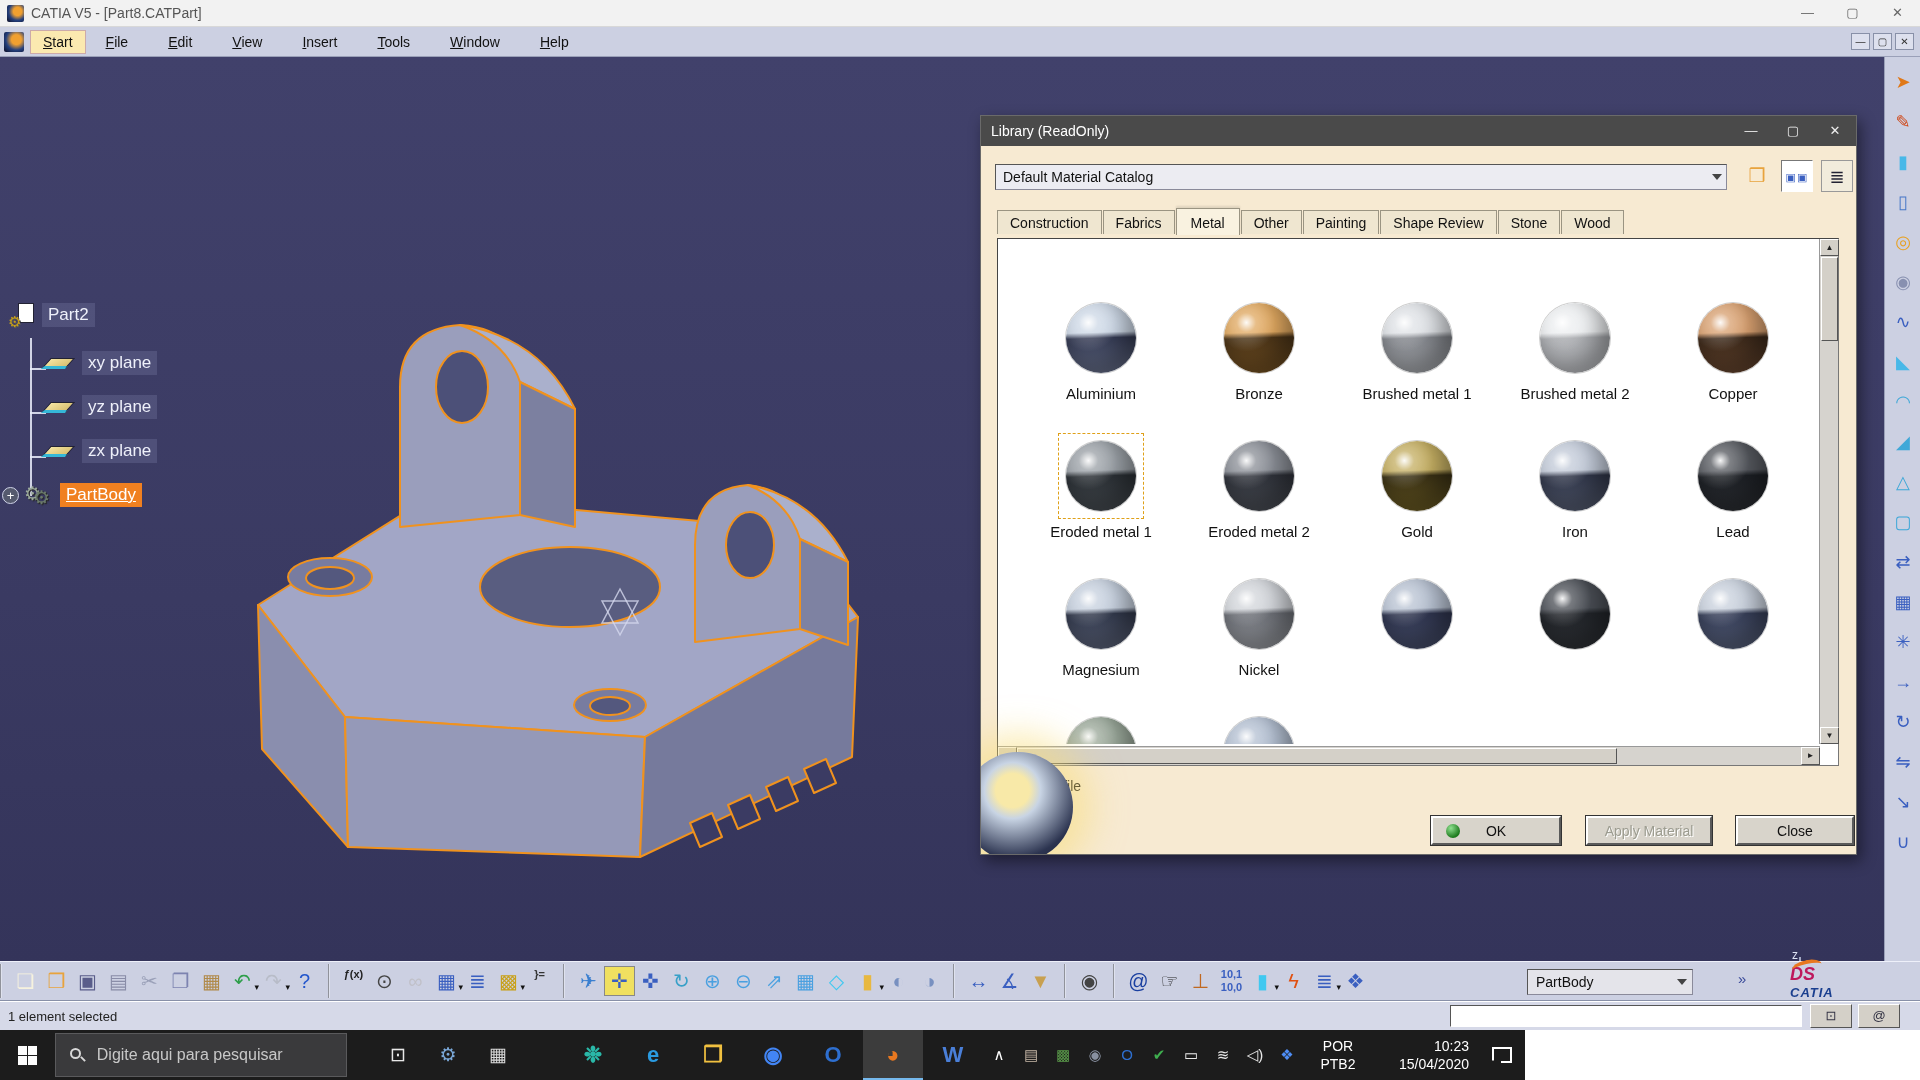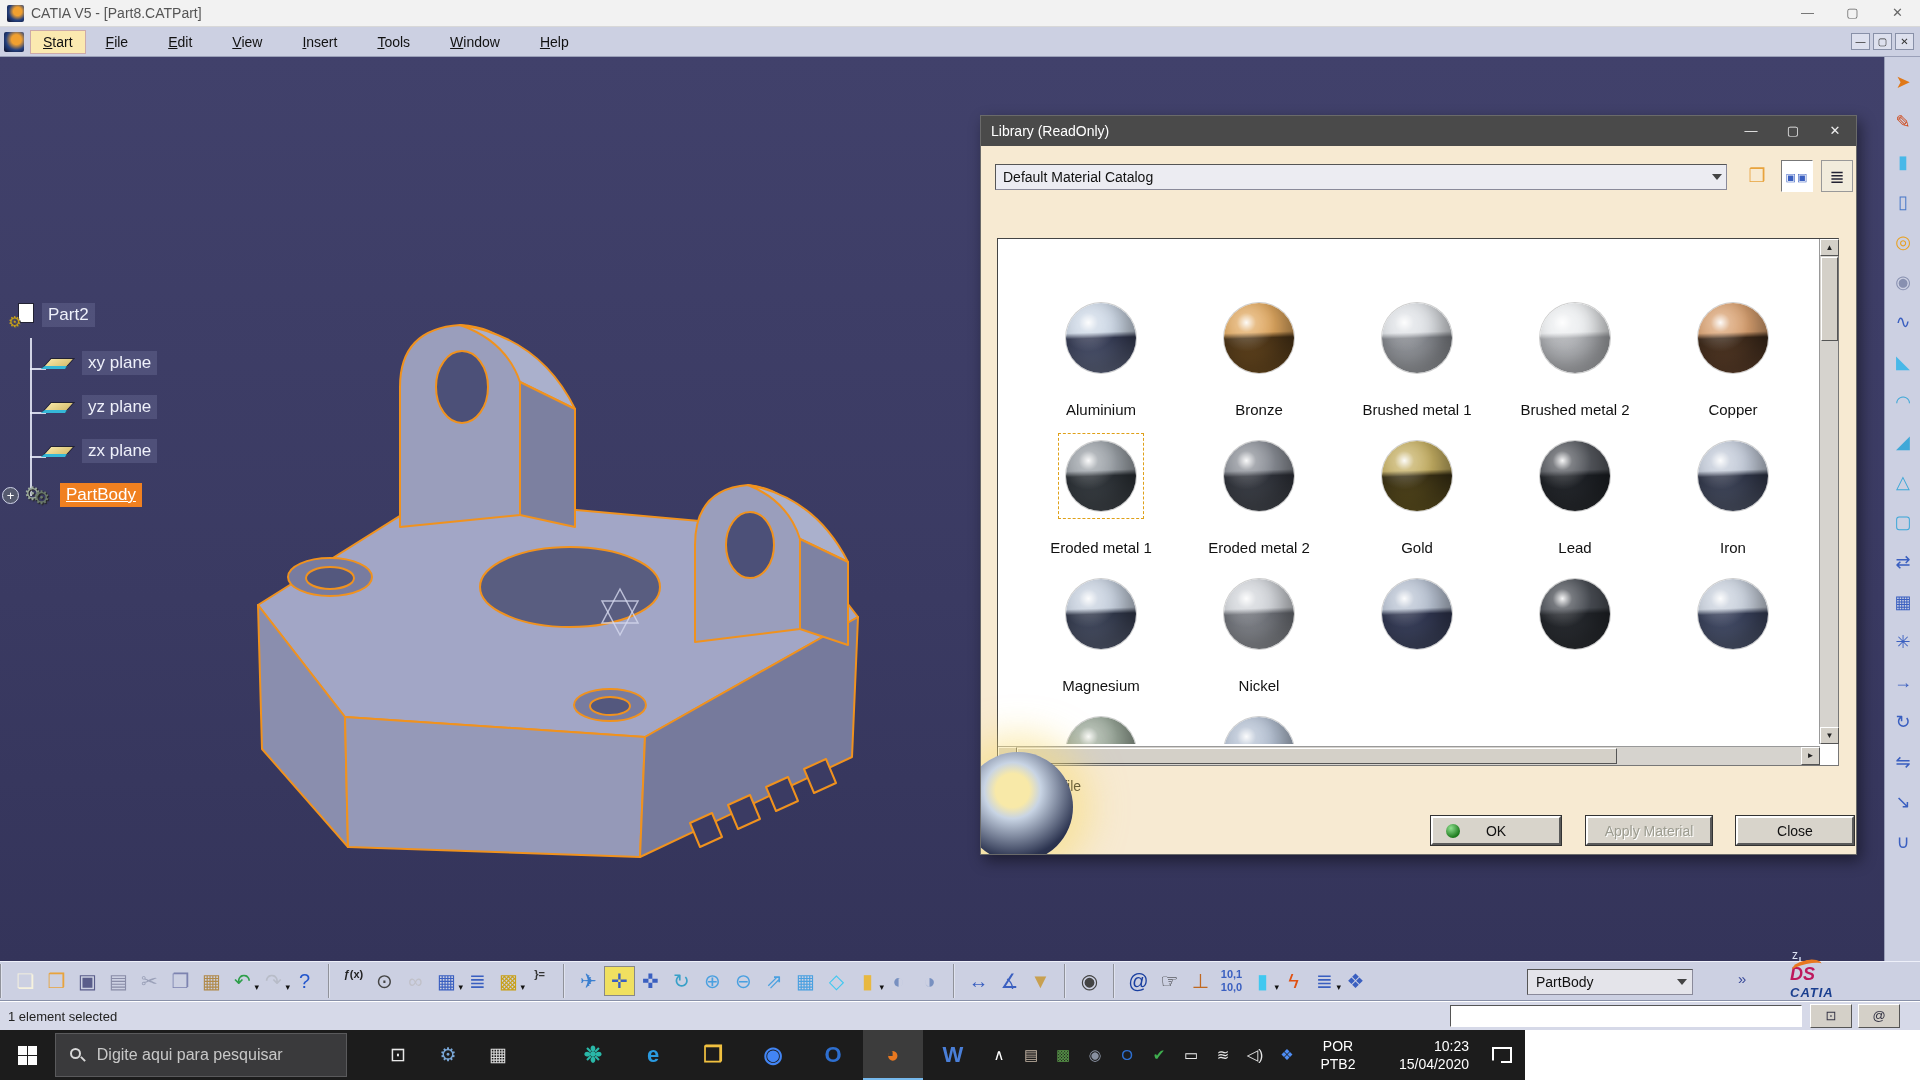--- a/index.html
+++ b/index.html
@@ -62,21 +62,21 @@
   .tab { font-size:14px; color:#111; background:#efe6d0; border:1px solid #9a9482; border-bottom:none; padding:4px 12px 3px; margin-right:1px; }
   .tab.active { background:#f9f2e0; padding:6px 14px 4px; position:relative; top:1px; box-shadow:0 -2px 2px rgba(0,0,0,.1); }
 
   #materials-panel { position:absolute; left:16px; top:122px; width:842px; height:528px; background:#fff; border:1px solid #777; border-top-color:#444; border-left-color:#444; }
   #materials-viewport { position:absolute; left:0; top:0; width:822px; height:505px; overflow:hidden; }
   #materials-grid { display:grid; grid-template-columns:repeat(5,158px); grid-auto-rows:138px; padding:56px 0 0 24px; }
   .mat-cell { display:flex; flex-direction:column; align-items:center; }
   .sphere-box { width:86px; height:86px; display:flex; align-items:center; justify-content:center; border:1px dashed transparent; }
   .sphere-box.selected { border-color:#dfa018; }
   .sphere { width:70px; height:70px; border-radius:50%; box-shadow:inset -10px -12px 20px rgba(0,0,0,.38), 0 0 0 1px rgba(0,0,0,.2); }
-  .mat-label { font-size:15px; color:#111; margin-top:20px; white-space:nowrap; }
+  .mat-label { font-size:15px; color:#111; margin-top:4px; white-space:nowrap; }
 
   .vscroll { position:absolute; right:0; top:0; width:19px; height:505px; background:#d6d3ce; border-left:1px solid #999; }
   .vscroll .btn, .hscroll .btn { position:absolute; width:19px; height:17px; background:#d4d0c8; border:1px solid; border-color:#fff #555 #555 #fff; font-size:8px; text-align:center; line-height:15px; color:#222; }
   .vscroll .up { top:0; } .vscroll .down { bottom:0; }
   .vscroll .thumb { position:absolute; left:1px; top:18px; width:17px; height:84px; background:#d4d0c8; border:1px solid; border-color:#fff #555 #555 #fff; }
   .hscroll { position:absolute; left:0; bottom:0; width:822px; height:19px; background:#d6d3ce; border-top:1px solid #999; }
   .hscroll .left { left:0; } .hscroll .right { right:0; }
   .hscroll .btn { height:18px; }
   .hscroll .thumb { position:absolute; top:1px; left:19px; width:600px; height:16px; background:#d4d0c8; border:1px solid; border-color:#fff #555 #555 #fff; }
 
@@ -271,20 +271,30 @@
     <div id="catalog-combo">
       <span class="val">Default Material Catalog</span>
       <span id="combo-arrow">
           <i></i>
         </span>
     </div>
     <span class="dlg-tool" id="open-catalog-btn">❒</span>
     <span class="dlg-tool" id="large-view-btn">▣▣</span>
     <span class="dlg-tool" id="detail-view-btn">≣</span>
 
+    <div id="tabs">
+        <span class="tab">Construction</span>
+        <span class="tab">Fabrics</span>
+        <span class="tab active">Metal</span>
+        <span class="tab">Other</span>
+        <span class="tab">Painting</span>
+        <span class="tab">Shape Review</span>
+        <span class="tab">Stone</span>
+        <span class="tab">Wood</span>
+      </div>
 
     <div id="materials-panel">
       <div id="materials-viewport">
         <div id="materials-grid">
             <div class="mat-cell">
               <div class="sphere-box">
                 <div class="sphere" style="background: radial-gradient(circle at 32% 28%, rgba(255, 255, 255, 0.95) 0%, rgba(255, 255, 255, 0.25) 14%, rgba(255, 255, 255, 0) 42%), linear-gradient(178deg, rgb(205, 216, 230) 0%, rgb(205, 216, 230) 42%, rgb(53, 59, 84) 50%, rgb(107, 116, 144) 100%);"></div>
               </div>
               <div class="mat-label">Aluminium</div>
             </div>
@@ -325,29 +335,29 @@
               <div class="mat-label">Eroded metal 2</div>
             </div>
             <div class="mat-cell">
               <div class="sphere-box">
                 <div class="sphere" style="background: radial-gradient(circle at 32% 28%, rgba(255, 255, 255, 0.95) 0%, rgba(255, 255, 255, 0.25) 14%, rgba(255, 255, 255, 0) 42%), linear-gradient(178deg, rgb(196, 174, 98) 0%, rgb(196, 174, 98) 42%, rgb(58, 49, 21) 50%, rgb(110, 94, 36) 100%);"></div>
               </div>
               <div class="mat-label">Gold</div>
             </div>
             <div class="mat-cell">
               <div class="sphere-box">
+                <div class="sphere" style="background: radial-gradient(circle at 32% 28%, rgba(255, 255, 255, 0.95) 0%, rgba(255, 255, 255, 0.25) 14%, rgba(255, 255, 255, 0) 42%), linear-gradient(178deg, rgb(194, 202, 216) 0%, rgb(194, 202, 216) 42%, rgb(49, 55, 74) 50%, rgb(90, 98, 120) 100%);"></div>
+              </div>
+              <div class="mat-label">Iron</div>
+            </div>
+            <div class="mat-cell">
+              <div class="sphere-box">
                 <div class="sphere" style="background: radial-gradient(circle at 32% 28%, rgba(255, 255, 255, 0.95) 0%, rgba(255, 255, 255, 0.25) 14%, rgba(255, 255, 255, 0) 42%), linear-gradient(178deg, rgb(85, 88, 94) 0%, rgb(85, 88, 94) 42%, rgb(29, 32, 37) 50%, rgb(46, 49, 54) 100%);"></div>
               </div>
               <div class="mat-label">Lead</div>
-            </div>
-            <div class="mat-cell">
-              <div class="sphere-box">
-                <div class="sphere" style="background: radial-gradient(circle at 32% 28%, rgba(255, 255, 255, 0.95) 0%, rgba(255, 255, 255, 0.25) 14%, rgba(255, 255, 255, 0) 42%), linear-gradient(178deg, rgb(194, 202, 216) 0%, rgb(194, 202, 216) 42%, rgb(49, 55, 74) 50%, rgb(90, 98, 120) 100%);"></div>
-              </div>
-              <div class="mat-label">Iron</div>
             </div>
             <div class="mat-cell">
               <div class="sphere-box">
                 <div class="sphere" style="background: radial-gradient(circle at 32% 28%, rgba(255, 255, 255, 0.95) 0%, rgba(255, 255, 255, 0.25) 14%, rgba(255, 255, 255, 0) 42%), linear-gradient(178deg, rgb(198, 208, 222) 0%, rgb(198, 208, 222) 42%, rgb(51, 58, 77) 50%, rgb(96, 104, 128) 100%);"></div>
               </div>
               <div class="mat-label">Magnesium</div>
             </div>
             <div class="mat-cell">
               <div class="sphere-box">
                 <div class="sphere" style="background: radial-gradient(circle at 32% 28%, rgba(255, 255, 255, 0.95) 0%, rgba(255, 255, 255, 0.25) 14%, rgba(255, 255, 255, 0) 42%), linear-gradient(178deg, rgb(210, 213, 218) 0%, rgb(210, 213, 218) 42%, rgb(110, 113, 120) 50%, rgb(159, 162, 168) 100%);"></div>

